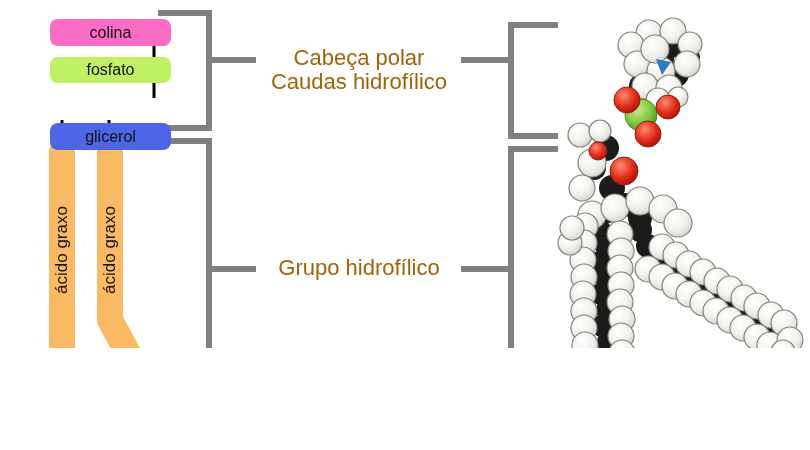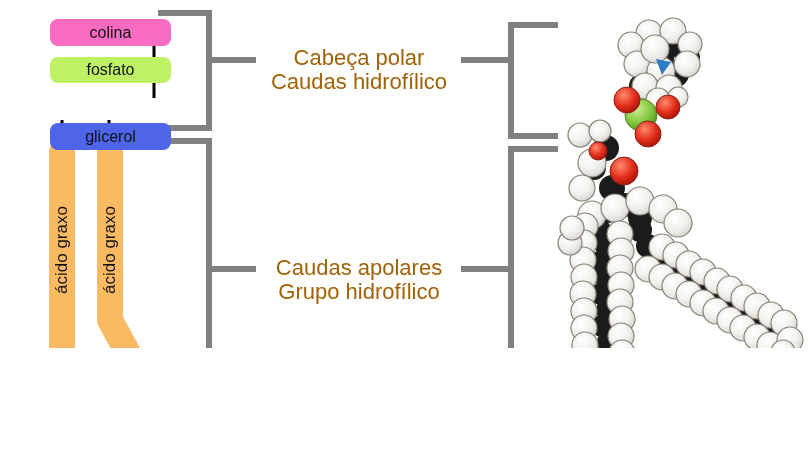--- a/index.html
+++ b/index.html
@@ -44,21 +44,20 @@
   <div class="block block-glicerol" style="background: rgb(78, 101, 232);">glicerol</div>
 
   <div class="tail-label tail-label-left">ácido graxo</div>
   <div class="tail-label tail-label-right">ácido graxo</div>
 
   <div class="annotation annotation-polar">
     <div>Cabeça polar</div>
     <div>Caudas hidrofílico</div>
   </div>
   <div class="annotation annotation-nonpolar">
-    <div>Caudas apolares</div>
     <div>Grupo hidrofílico</div>
   </div>
 
   <svg class="layer" width="810" height="450" viewBox="0 0 810 450">
     <defs>
       <radialGradient id="gH" cx="38%" cy="32%" r="75%">
         <stop offset="0%" stop-color="#ffffff"></stop>
         <stop offset="55%" stop-color="#f1f1ee"></stop>
         <stop offset="100%" stop-color="#d2d2cd"></stop>
       </radialGradient>

